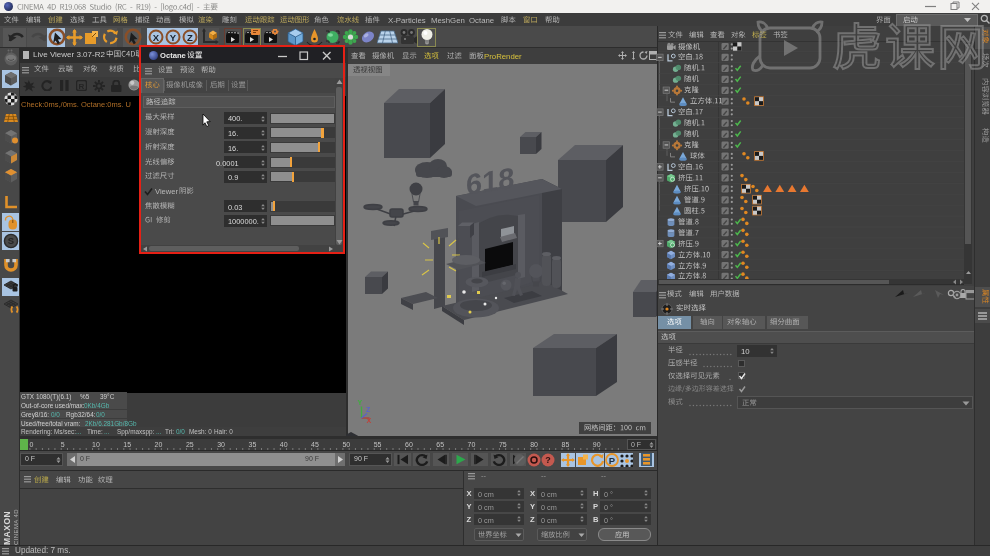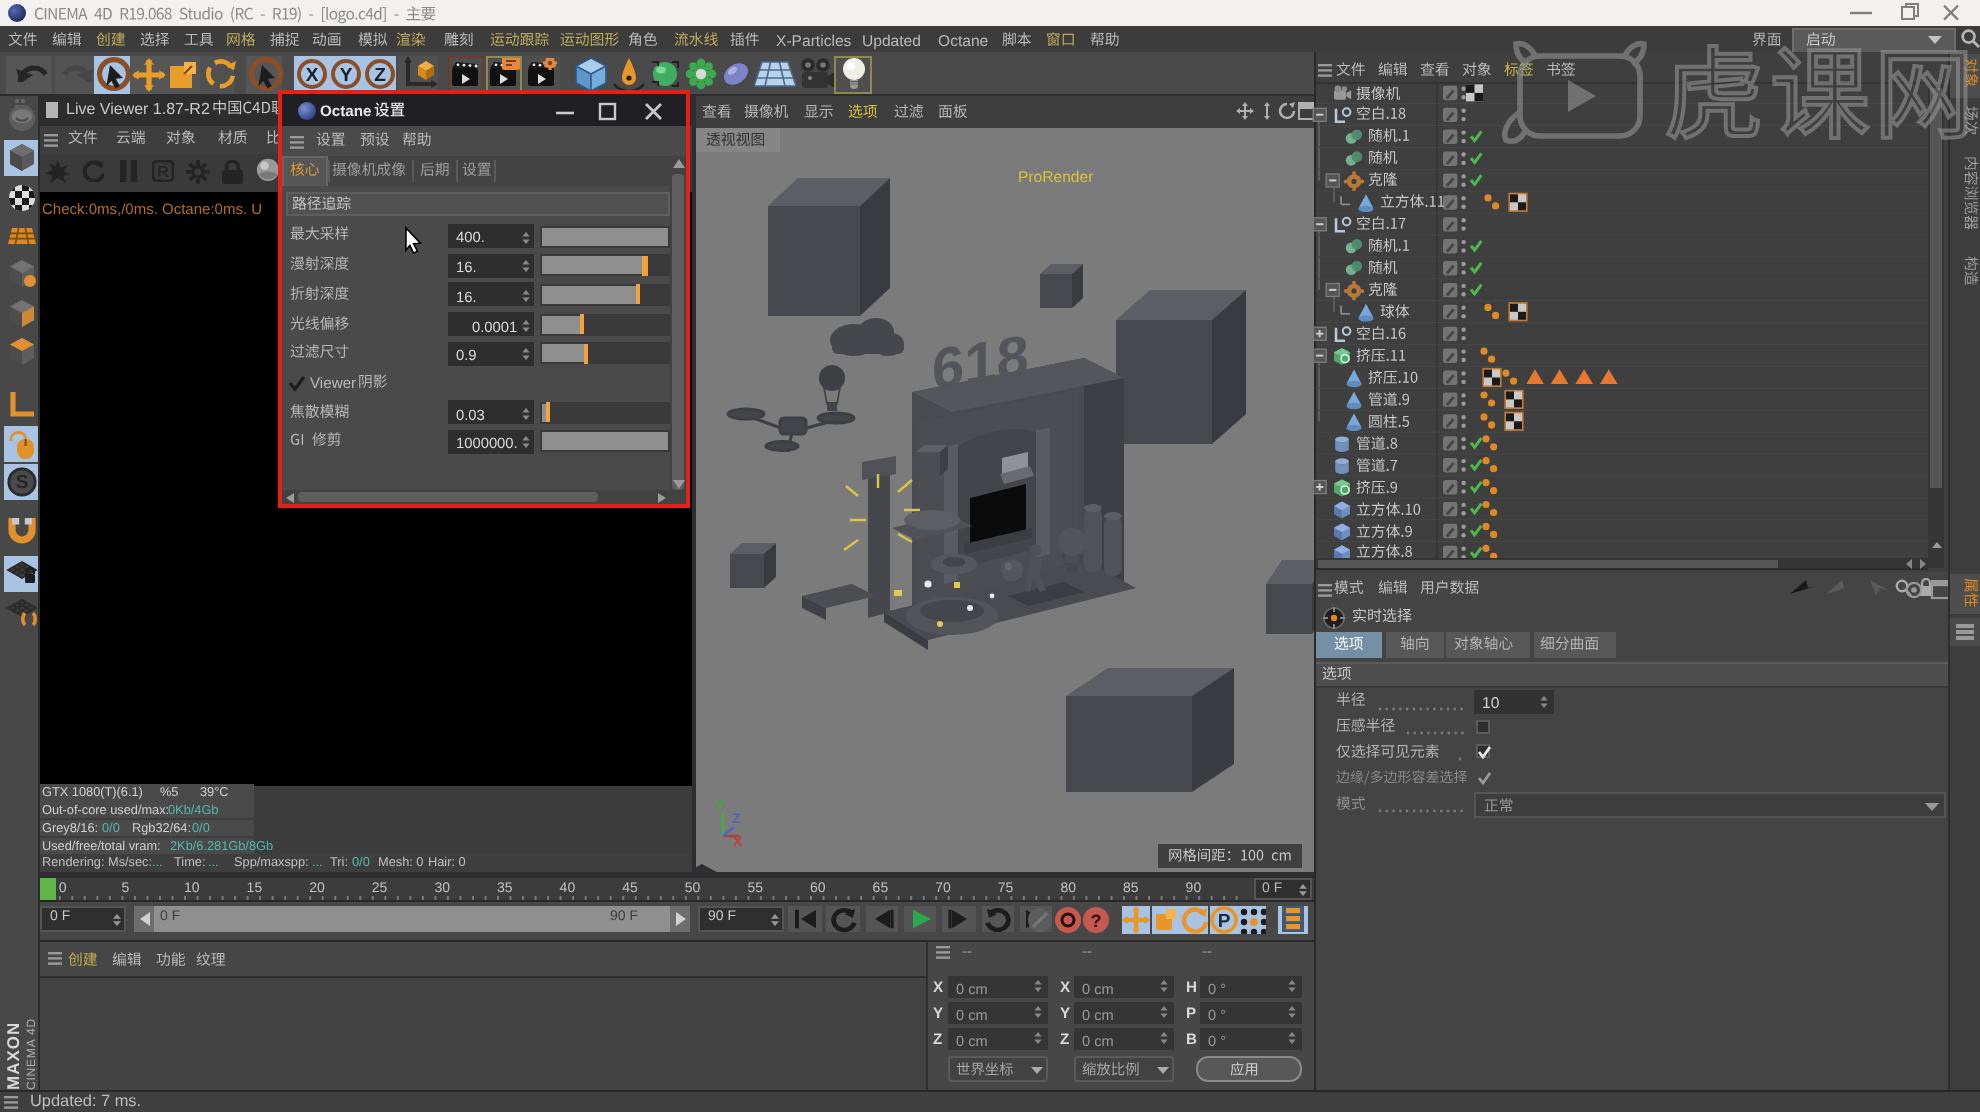--- a/index.html
+++ b/index.html
@@ -395,21 +395,21 @@
     </svg>
     <svg style="position:absolute;left:365px;top:16px;overflow:visible" width="14.8" height="8.51">
       <g transform="translate(0,6.364)">
         <g transform="scale(0.0074,-0.0074)" fill="#bcbcbc">
           <use href="#g63d2" x="0"></use>
           <use href="#g4ef6" x="1000"></use>
         </g>
       </g>
     </svg>
     <div style="position:absolute;left:388px;top:16.4px;font:normal 7.8px 'Liberation Sans',sans-serif;color:#b9b9b9;white-space:pre;">X-Particles</div>
-    <div style="position:absolute;left:431px;top:16.4px;font:normal 7.8px 'Liberation Sans',sans-serif;color:#b9b9b9;white-space:pre;">Updated</div>
+    <div style="position:absolute;left:431px;top:16.4px;font:normal 7.8px 'Liberation Sans',sans-serif;color:#b9b9b9;white-space:pre;">MeshGen</div>
     <div style="position:absolute;left:469px;top:16.4px;font:normal 7.8px 'Liberation Sans',sans-serif;color:#b9b9b9;white-space:pre;">Octane</div>
     <svg style="position:absolute;left:500.6px;top:16px;overflow:visible" width="14.8" height="8.51">
       <g transform="translate(0,6.364)">
         <g transform="scale(0.0074,-0.0074)" fill="#bcbcbc">
           <use href="#g811a" x="0"></use>
           <use href="#g672c" x="1000"></use>
         </g>
       </g>
     </svg>
     <svg style="position:absolute;left:522.6px;top:16px;overflow:visible" width="14.8" height="8.51">
@@ -771,21 +771,21 @@
       </g>
     </svg>
     <svg style="position:absolute;left:468.9px;top:51.6px;overflow:visible" width="14.8" height="8.51">
       <g transform="translate(0,6.364)">
         <g transform="scale(0.0074,-0.0074)" fill="#b9b9b9">
           <use href="#g9762" x="0"></use>
           <use href="#g677f" x="1000"></use>
         </g>
       </g>
     </svg>
-    <div style="position:absolute;left:509px;top:51.8px;font:normal 7.8px 'Liberation Sans',sans-serif;color:#d8c23c;white-space:pre;margin-top:32px;">ProRender</div>
+    <div style="position:absolute;left:484px;top:51.8px;font:normal 7.8px 'Liberation Sans',sans-serif;color:#d8c23c;white-space:pre;">ProRender</div>
     <svg style="position:absolute;left:618px;top:51px;" width="40" height="10">
       <g fill="#b0b0b0">
         <path d="M4.5 0l1.5 2H5v2h2V3l2 1.5L7 6v-1H5v2h1L4.5 9 3 7h1V5H2v1L0 4.5 2 3v1h2V2H3z"></path>
         <path d="M15.5 0L17 2h-1v5h1l-1.5 2L14 7h1V2h-1z"></path>
         <path d="M29 4.5A3.5 3.5 0 1 1 25.5 1" fill="none" stroke="#b0b0b0" stroke-width="1.3"></path>
         <path d="M29.5 0l-1 3-2-2z"></path>
         <rect x="31.5" y="0.5" width="8" height="8" fill="none" stroke="#b0b0b0" stroke-width="1"></rect>
         <rect x="31.5" y="0.5" width="8" height="3" fill="#b0b0b0"></rect>
       </g>
     </svg>
@@ -2331,21 +2331,21 @@
     <svg style="position:absolute;left:978px;top:312px;" width="9" height="8">
       <g fill="#999">
         <rect width="9" height="2"></rect>
         <rect y="3" width="9" height="2"></rect>
         <rect y="6" width="9" height="2"></rect>
       </g>
     </svg>
     <div style="position:absolute;left:20px;top:48px;width:326px;height:388px;background:#3c3c3c;"></div>
     <div style="position:absolute;left:20px;top:48px;width:326px;height:14.5px;background:#2d2d2d;"></div>
     <div style="position:absolute;left:23px;top:51px;width:6px;height:8px;background:#b5b5b5;"></div>
-    <div style="position:absolute;left:33px;top:50.2px;font:normal 8px 'Liberation Sans',sans-serif;color:#c9c9c9;white-space:pre;">Live Viewer 1.87-R2 </div>
+    <div style="position:absolute;left:33px;top:50.2px;font:normal 8px 'Liberation Sans',sans-serif;color:#c9c9c9;white-space:pre;">Live Viewer 3.07-R2 </div>
     <svg style="position:absolute;left:106px;top:50.4px;overflow:visible" width="37.0956" height="8.74">
       <g transform="translate(0,6.536)">
         <g transform="scale(0.0076,-0.0076)" fill="#c9c9c9">
           <use href="#g4e2d" x="0"></use>
           <use href="#g56fd" x="1000"></use>
           <use href="#g43" x="2000"></use>
           <use href="#g34" x="2638"></use>
           <use href="#g44" x="3193"></use>
           <use href="#g8054" x="3881"></use>
         </g>
@@ -2621,21 +2621,21 @@
       <g transform="translate(0,6.364)">
         <g transform="scale(0.0074,-0.0074)" fill="#b9b9b9">
           <use href="#g5149" x="0"></use>
           <use href="#g7ebf" x="1000"></use>
           <use href="#g504f" x="2000"></use>
           <use href="#g79fb" x="3000"></use>
         </g>
       </g>
     </svg>
     <div style="position:absolute;left:224px;top:156.1px;width:43px;height:12px;background:#2e2e2e;"></div>
-    <div style="position:absolute;left:236px;top:158.5px;font:normal 7.4px 'Liberation Sans',sans-serif;color:#dadada;white-space:pre;">0.0001</div>
+    <div style="position:absolute;left:216px;top:158.5px;font:normal 7.4px 'Liberation Sans',sans-serif;color:#dadada;white-space:pre;">0.0001</div>
     <svg style="position:absolute;left:261px;top:159.6px;" width="4" height="6">
       <path d="M2 0L3.8 2.2H0.2zM2 6L0.2 3.8h3.6z" fill="#8a8a8a"></path>
     </svg>
     <div style="position:absolute;left:270px;top:156.6px;width:65px;height:11px;background:#3a3a3a;"></div>
     <div style="position:absolute;left:271px;top:157.6px;width:18.9px;height:9px;background:#8f8f8f;"></div>
     <div style="position:absolute;left:289.9px;top:157.1px;width:2.5px;height:10px;background:#f2a33c;"></div>
     <svg style="position:absolute;left:145px;top:172.2px;overflow:visible" width="29.6" height="8.51">
       <g transform="translate(0,6.364)">
         <g transform="scale(0.0074,-0.0074)" fill="#b9b9b9">
           <use href="#g8fc7" x="0"></use>

